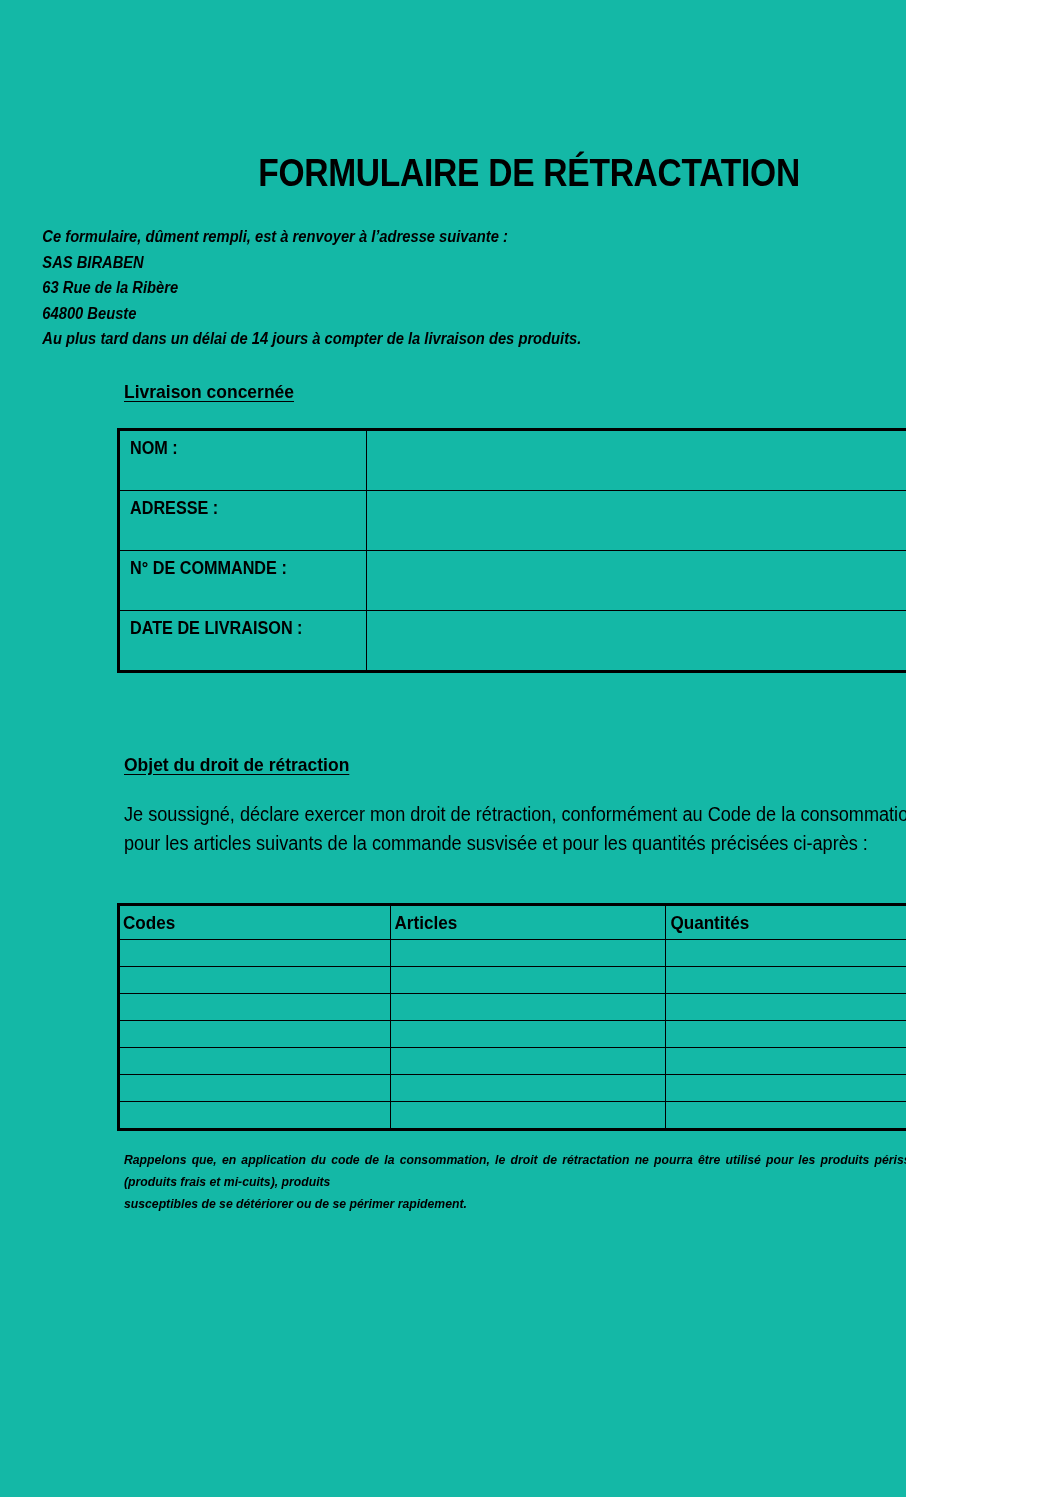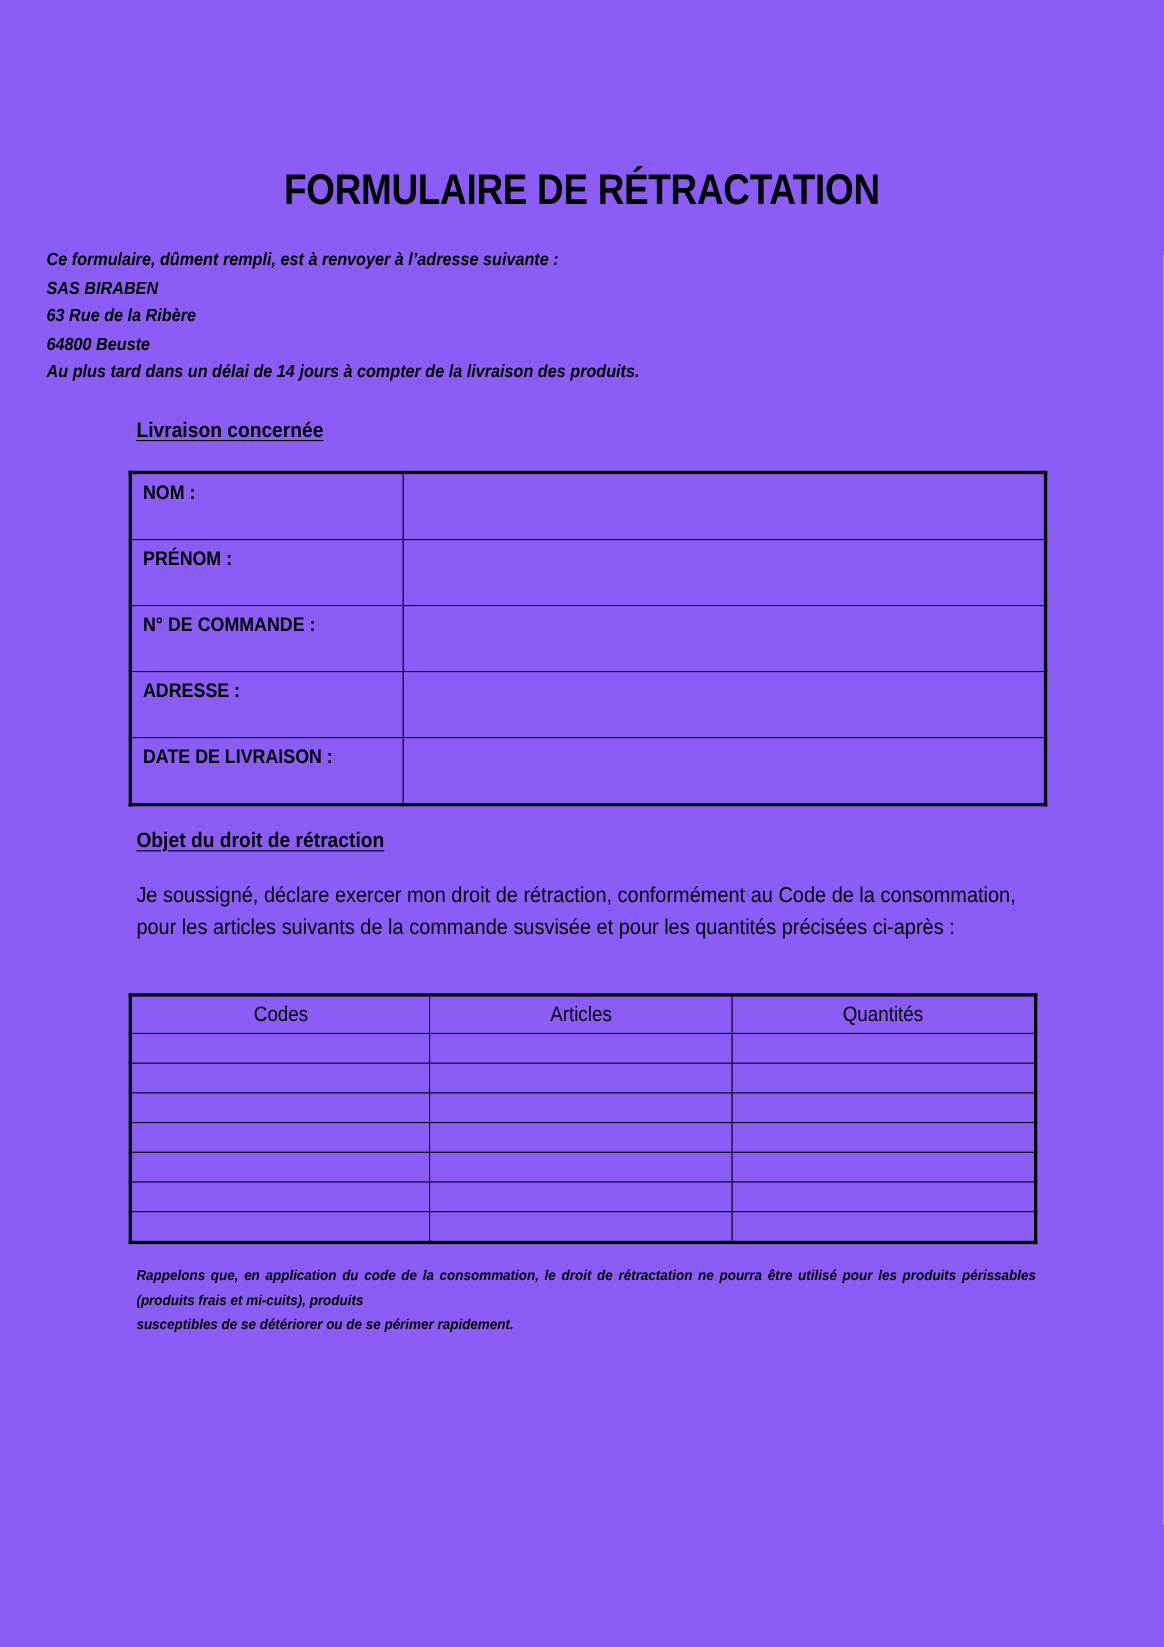--- a/index.html
+++ b/index.html
@@ -6,23 +6,23 @@
     margin: 0;
     padding: 0;
     background: #ffffff;
   }
   body {
     font-family: "Liberation Sans", sans-serif;
     color: #000000;
   }
   .page {
     position: relative;
-    width: 1058px;
+    width: 906px;
     height: 1497px;
-    background: #8b5cf6;
+    background: #14b8a6;
     overflow: hidden;
     box-sizing: border-box;
   }
 
   
   .doc-title {
     position: absolute;
     top: 125px;
     left: 0;
     width: 1058px;
@@ -112,22 +112,22 @@
     border: 3px solid #000;
   }
   #articles-table th,
   #articles-table td {
     border: 1.5px solid #000;
     padding: 0;
   }
   #articles-table th {
     height: 33px;
     font-size: 19px;
-    font-weight: normal;
-    text-align: center;
+    font-weight: bold;
+    text-align: left;
     vertical-align: middle;
   }
   #articles-table th .hdr {
     display: inline-block;
     transform: scaleX(0.9);
   }
   #articles-table td { height: 26px; }
   .col-codes { width: 270px; }
   .col-articles { width: 274px; }
   .col-quantites { width: 274px; }
@@ -198,29 +198,25 @@
 
   <div id="heading-livraison" class="section-heading">Livraison concernée</div>
 
   <table id="identity-table" class="form-table">
     <tbody>
       <tr>
         <td class="label-cell"><span class="lbl">NOM :</span></td>
         <td class="value-cell"></td>
       </tr>
       <tr>
-        <td class="label-cell"><span class="lbl">PRÉNOM :</span></td>
+        <td class="label-cell"><span class="lbl">ADRESSE :</span></td>
         <td class="value-cell"></td>
       </tr>
       <tr>
         <td class="label-cell"><span class="lbl">N° DE COMMANDE :</span></td>
-        <td class="value-cell"></td>
-      </tr>
-      <tr>
-        <td class="label-cell"><span class="lbl">ADRESSE :</span></td>
         <td class="value-cell"></td>
       </tr>
       <tr>
         <td class="label-cell"><span class="lbl">DATE DE LIVRAISON :</span></td>
         <td class="value-cell"></td>
       </tr>
     </tbody>
   </table>
 
   <div id="heading-objet" class="section-heading">Objet du droit de rétraction</div>

